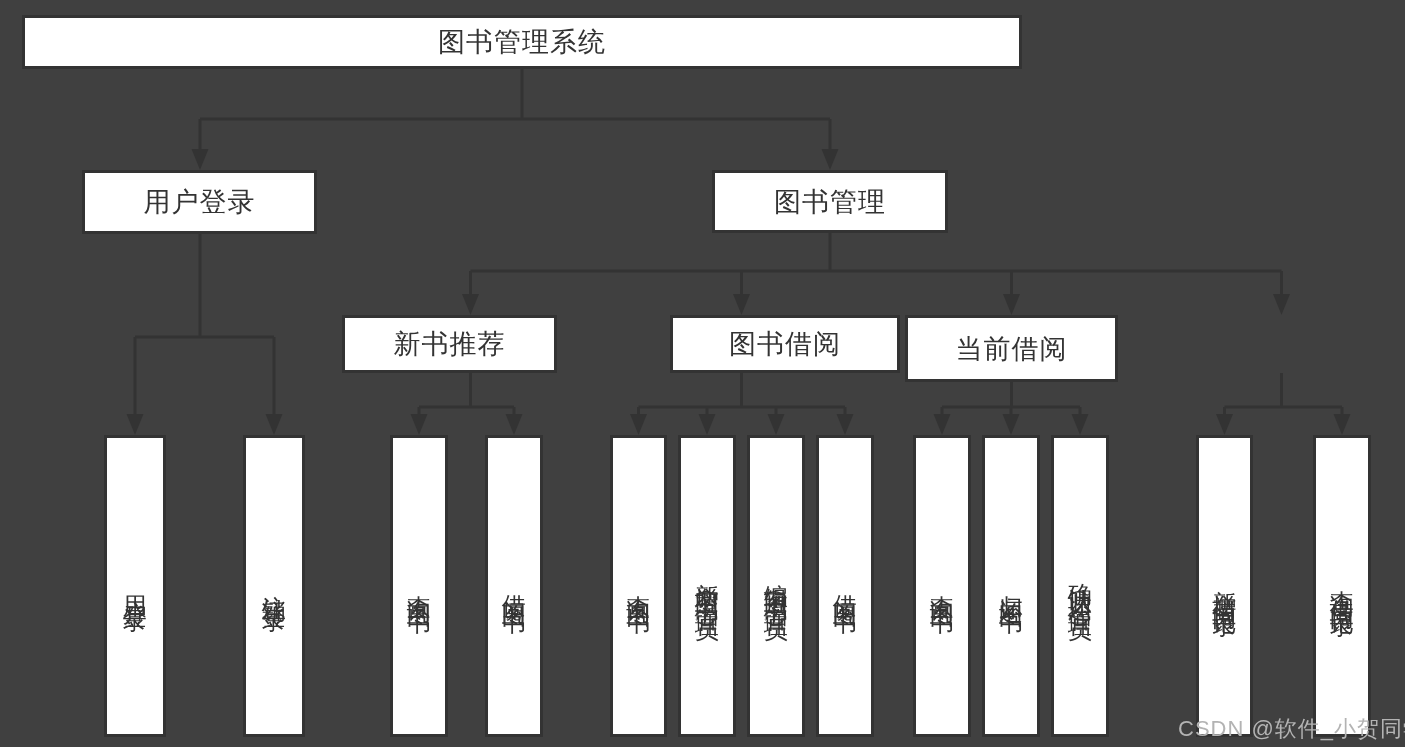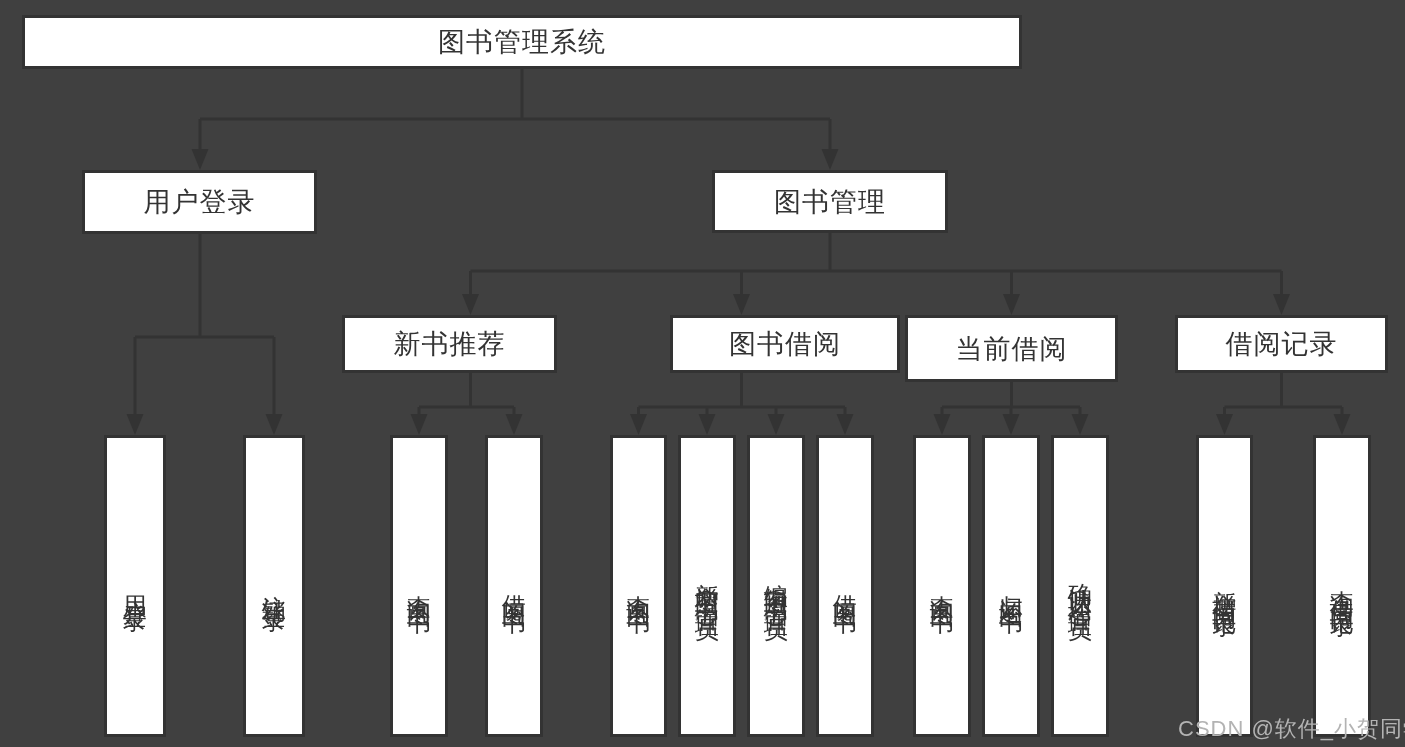--- a/index.html
+++ b/index.html
@@ -106,23 +106,20 @@
 
   <div class="node h-node" style="left:342px;top:315px;width:215px;height:58px;">
     <span>新书推荐</span>
   </div>
   <div class="node h-node" style="left:660px;top:315px;width:230px;height:58px;margin-left:10px;">
     <span>图书借阅</span>
   </div>
   <div class="node h-node" style="left:905px;top:315px;width:213px;height:67px;">
     <span>当前借阅</span>
   </div>
-  <div class="node h-node" style="left:1175px;top:315px;width:213px;height:58px;">
-    <span>借阅记录</span>
-  </div>
 
   <div class="node v-node" style="left:104px;top:435px;width:62px;height:302px;">
     <span>用户登录</span>
   </div>
   <div class="node v-node" style="left:243px;top:435px;width:62px;height:302px;">
     <span>注销登录</span>
   </div>
 
   <div class="node v-node" style="left:390px;top:435px;width:58px;height:302px;">
     <span>查询图书</span>

